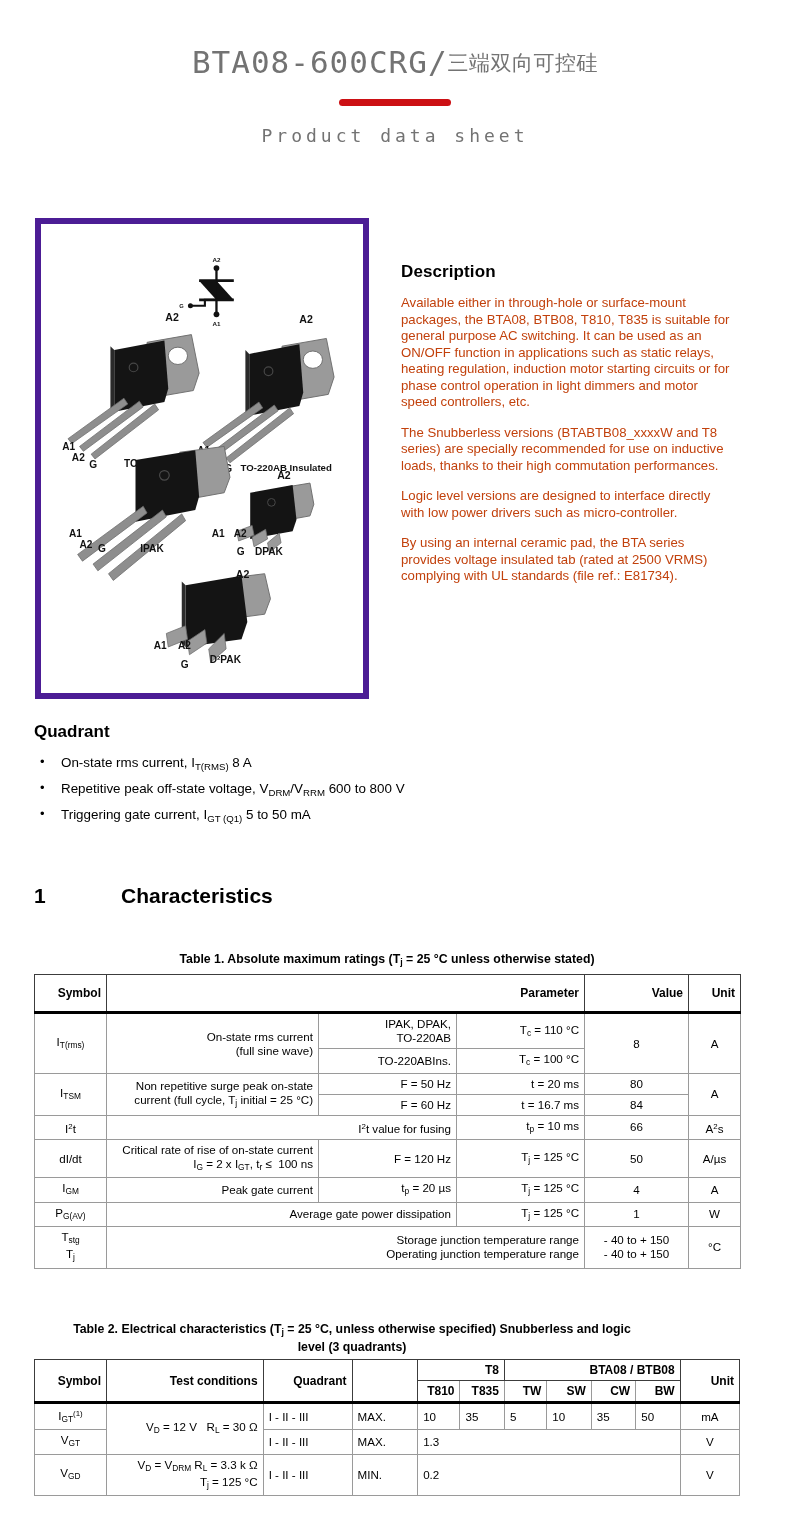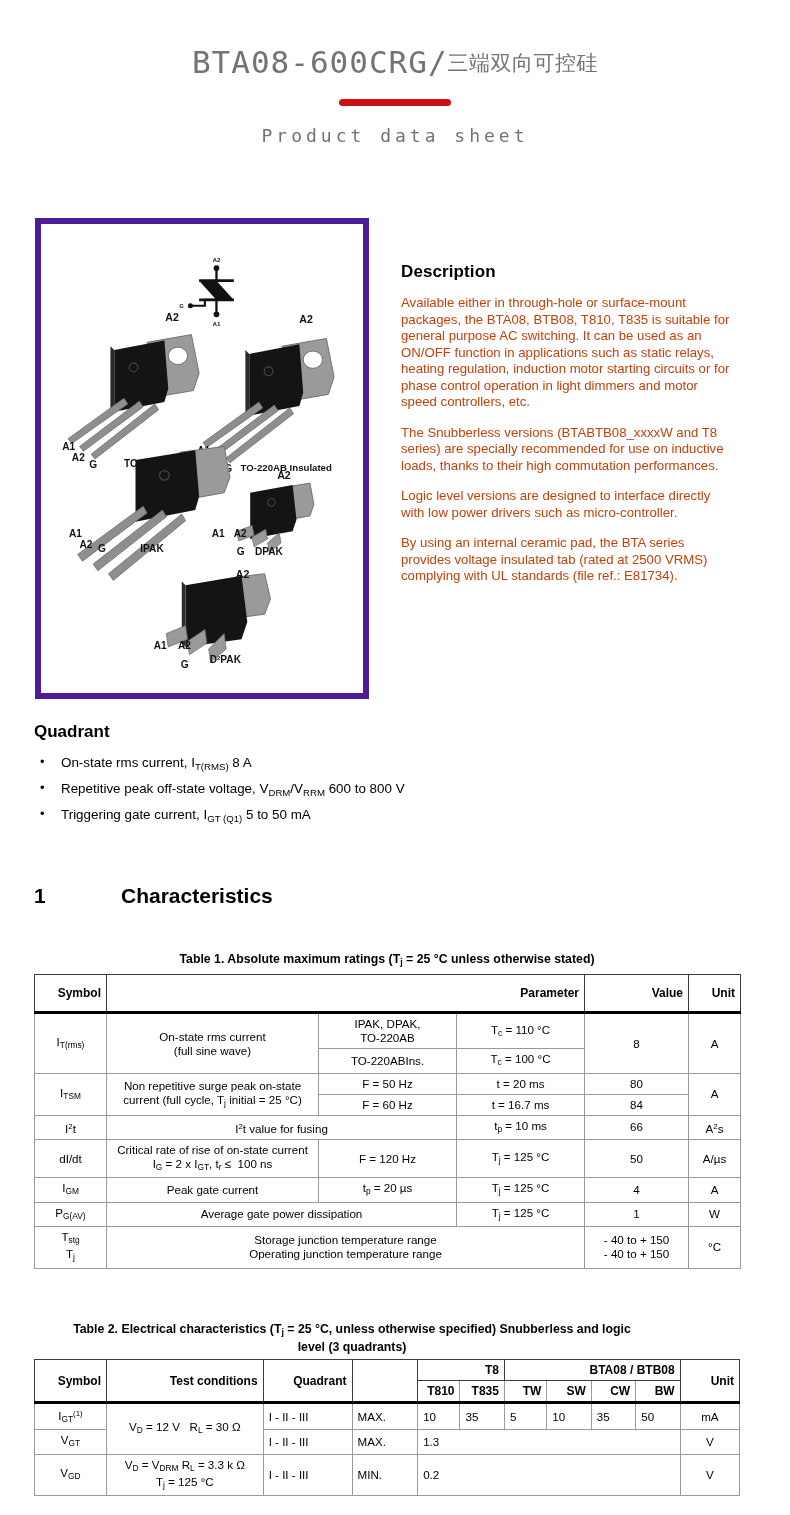--- a/index.html
+++ b/index.html
@@ -151,21 +151,21 @@
   }
   table.dt th {
     font-weight: bold;
     text-align: right;
     font-size: 12px;
   }
   table.dt .outer { border-color: #3c3c3c; }
   .hdr-row th { height: 30px; }
   .thick-top { border-top: 3px solid #000 !important; }
   .c { text-align: left; }
-  .l { text-align: center; }
+  .l { text-align: right; }
 
   .tbl1-wrap { position: absolute; left: 34px; top: 952px; width: 706px; }
   .tbl2-wrap { position: absolute; left: 34px; top: 1322px; width: 636px; }
 
   table.dt td.sym, table.dt td.val, table.dt td.unit { text-align: center; }
   .nowrap { white-space: nowrap; }
 </style>
 </head>
 <body>
 

